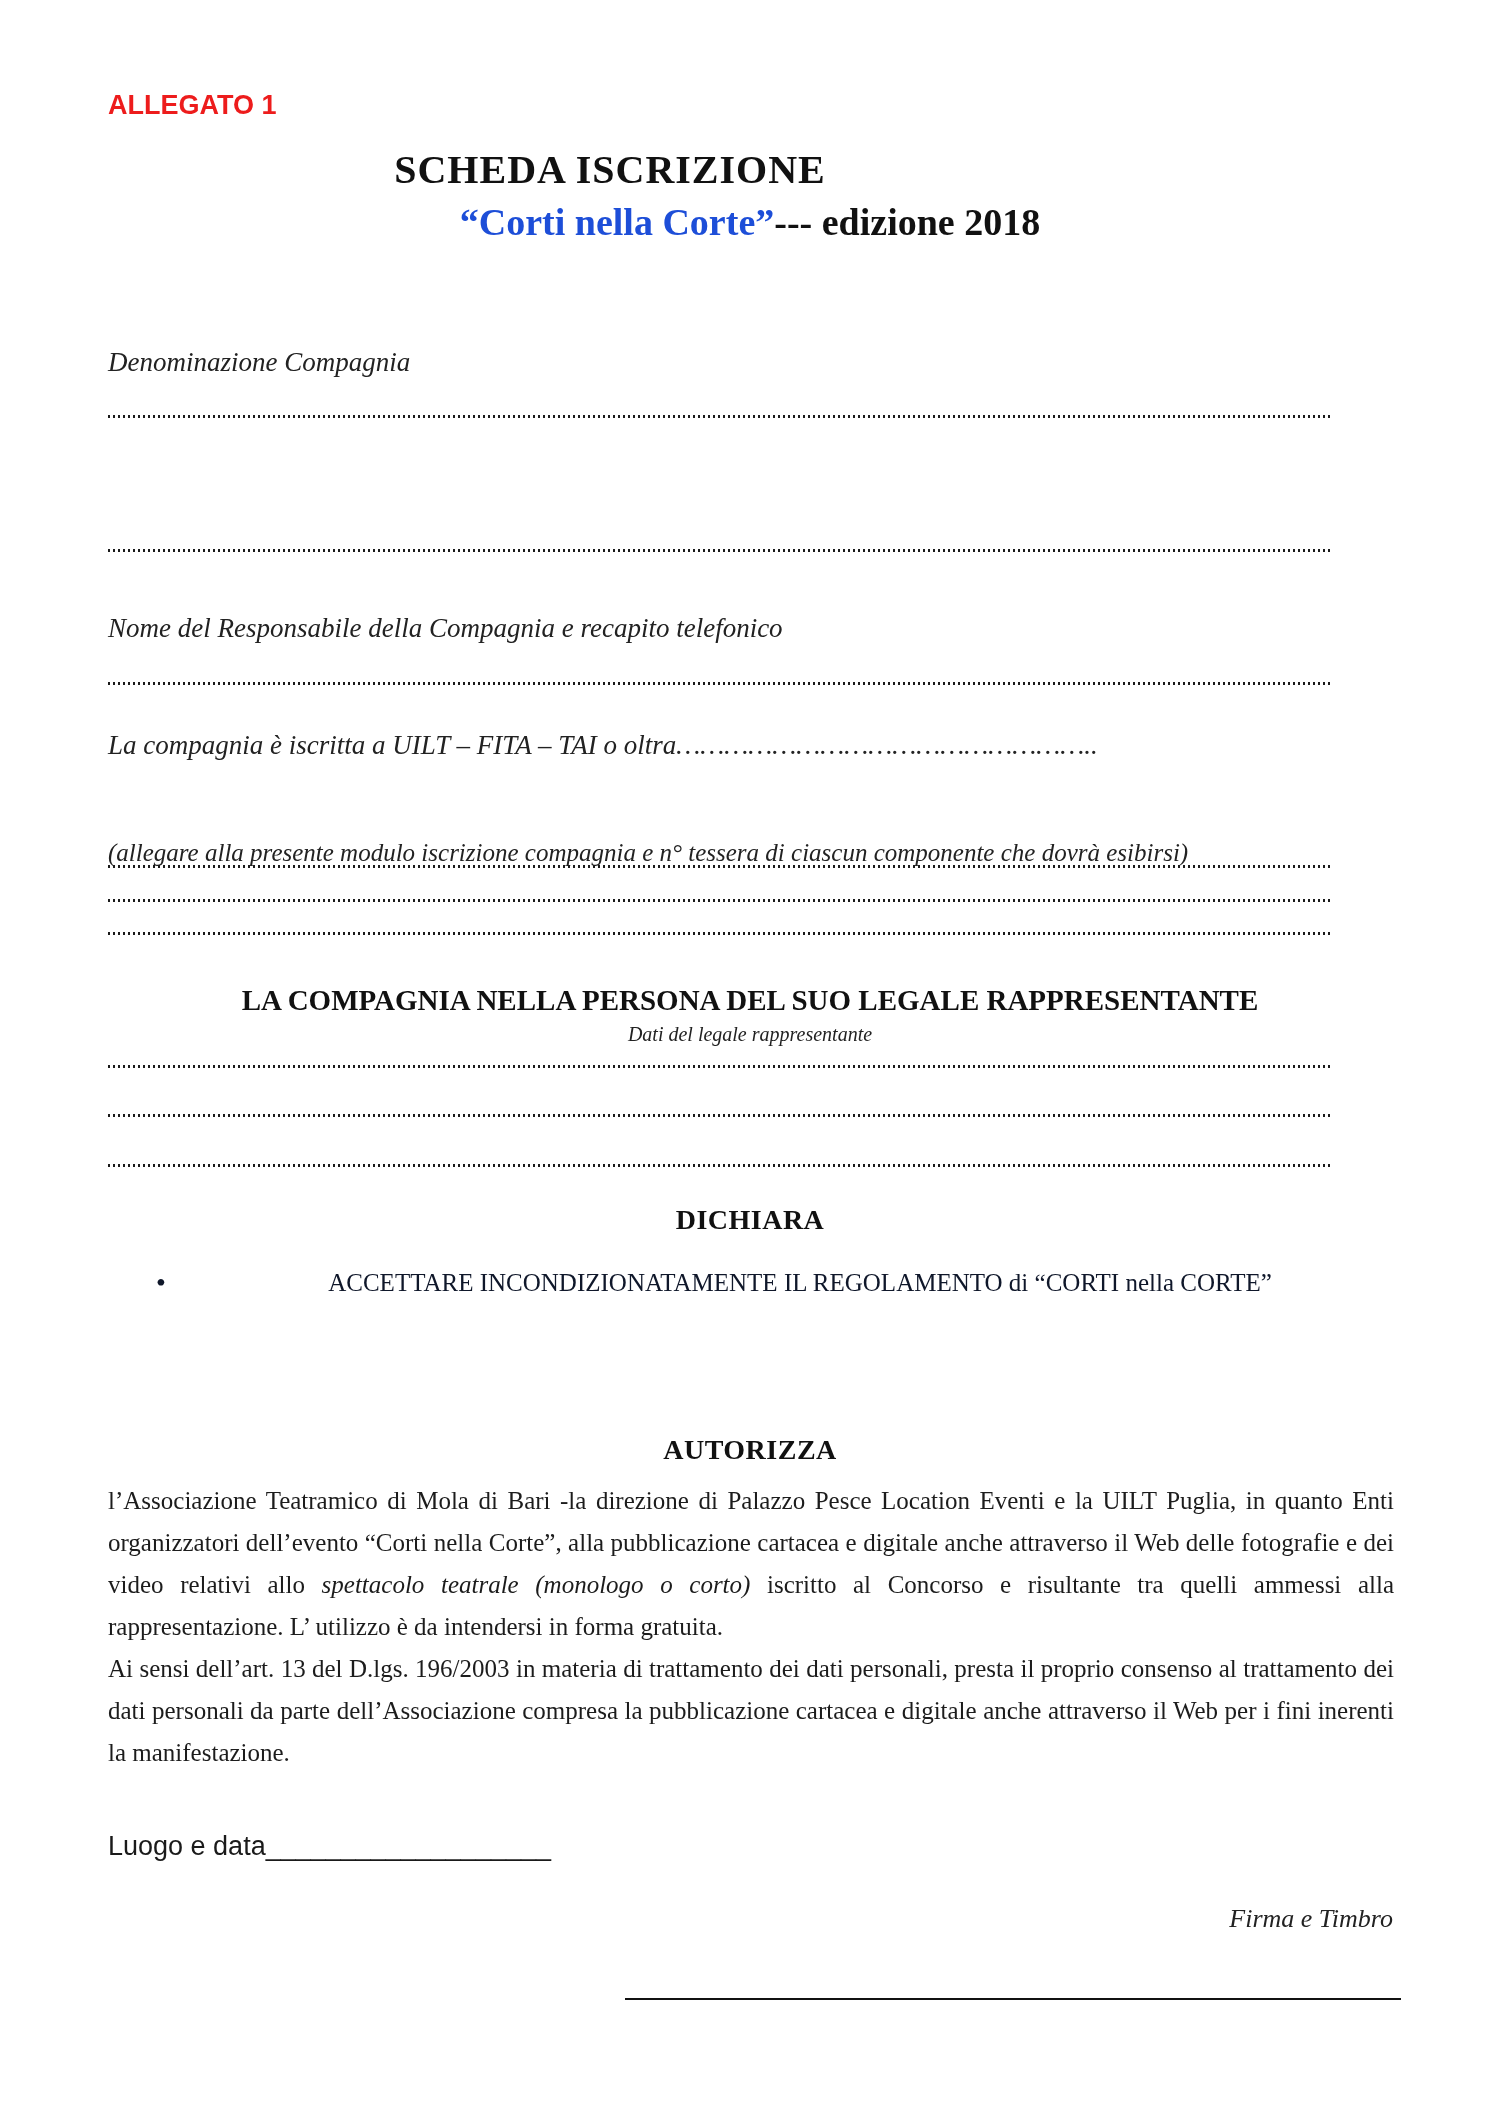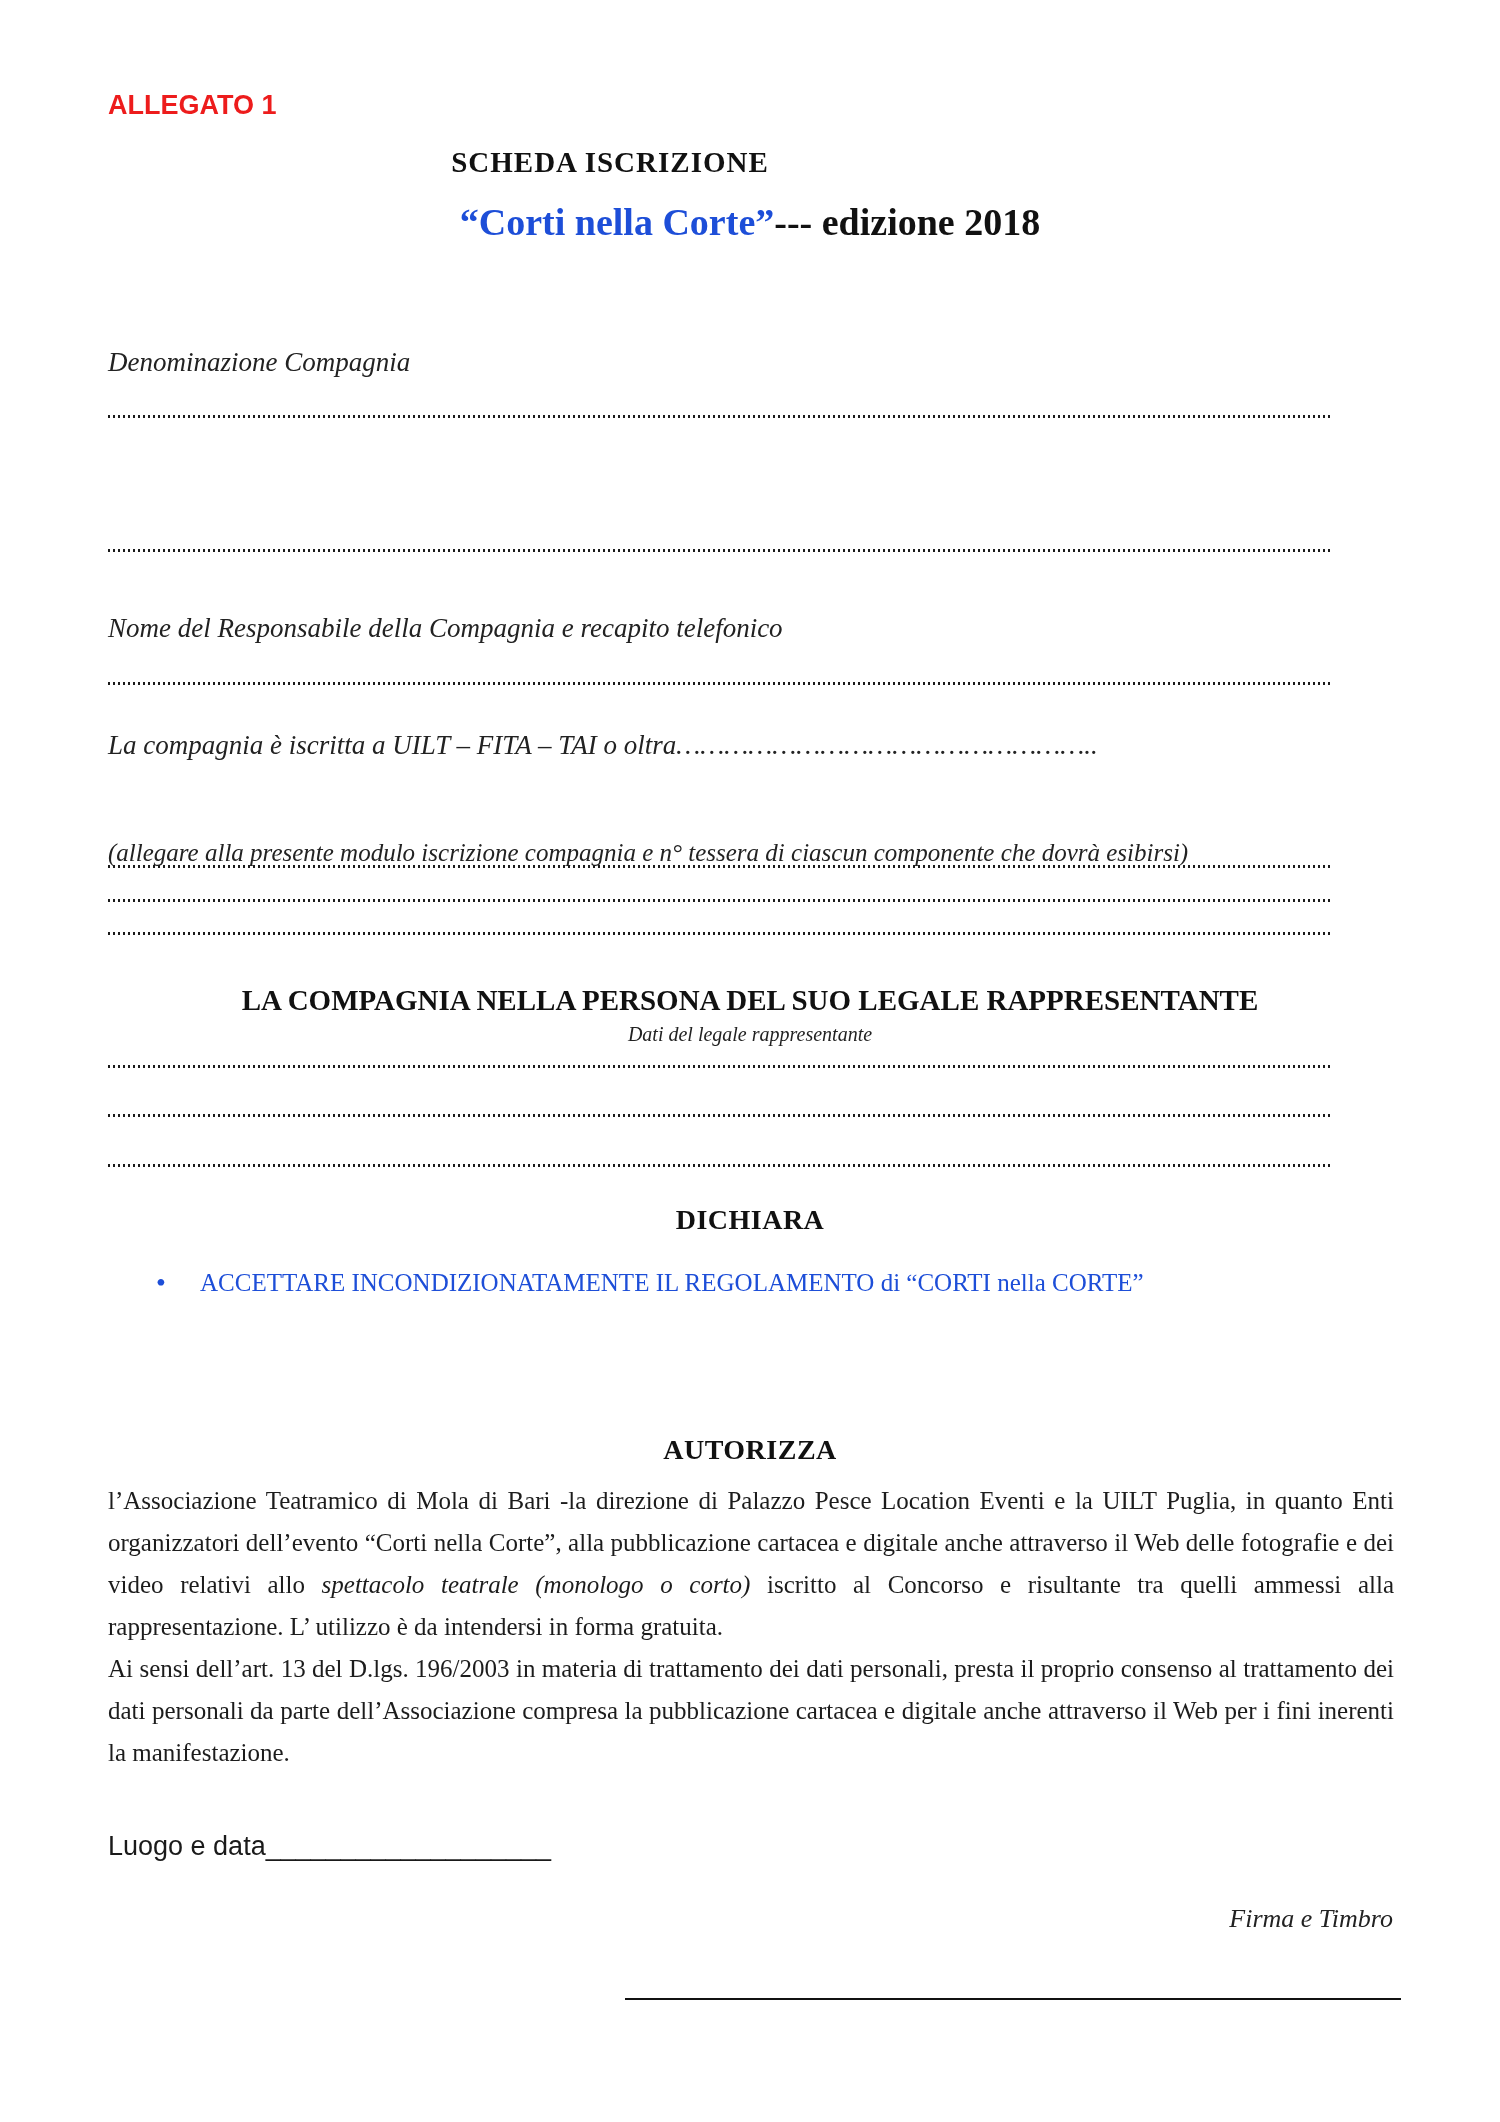--- a/index.html
+++ b/index.html
@@ -15,21 +15,21 @@
   .abs { position:absolute; }
 
   .allegato {
     left:108px; top:90px;
     font-family:"Liberation Sans", sans-serif;
     font-weight:bold; font-size:27px;
     color:#ed1c1c; letter-spacing:0px;
   }
   .title1 {
     left:0; top:146px; width:1220px;
-    text-align:center; font-weight:bold; font-size:29px;
+    text-align:center; font-weight:bold; font-size:40px;
     letter-spacing:1px; color:#111;
   }
   .title2 {
     left:0; top:200px; width:1500px;
     text-align:center; font-weight:bold; font-size:38px;
     color:#111;
   }
   .title2 .red { color:#1d4ed8; }
 
   .field-label {
@@ -49,21 +49,21 @@
     font-weight:bold; color:#111;
   }
   .h-legale { top:984px; font-size:29px; }
   .h-sub { top:1023px; font-size:20px; font-weight:normal; font-style:italic; color:#222; }
   .h-dichiara { top:1204px; font-size:28px; letter-spacing:0.5px; }
   .h-autorizza { top:1434px; font-size:28px; letter-spacing:0.5px; }
 
   ul.bullets {
     left:150px; top:1268px; width:1250px;
     margin:0; padding:0; list-style:none;
-    font-size:25px; line-height:30px; color:#1d4ed8;
+    font-size:25px; line-height:30px; color:#0f172a;text-align:center;
   }
   ul.bullets li { padding-left:50px; position:relative; margin:0 0 8px 0; }
   ul.bullets li::before {
     content:"\2022";
     position:absolute; left:6px; top:0px;
     font-size:28px;
   }
 
   .paras {
     left:108px; top:1480px; width:1286px;

